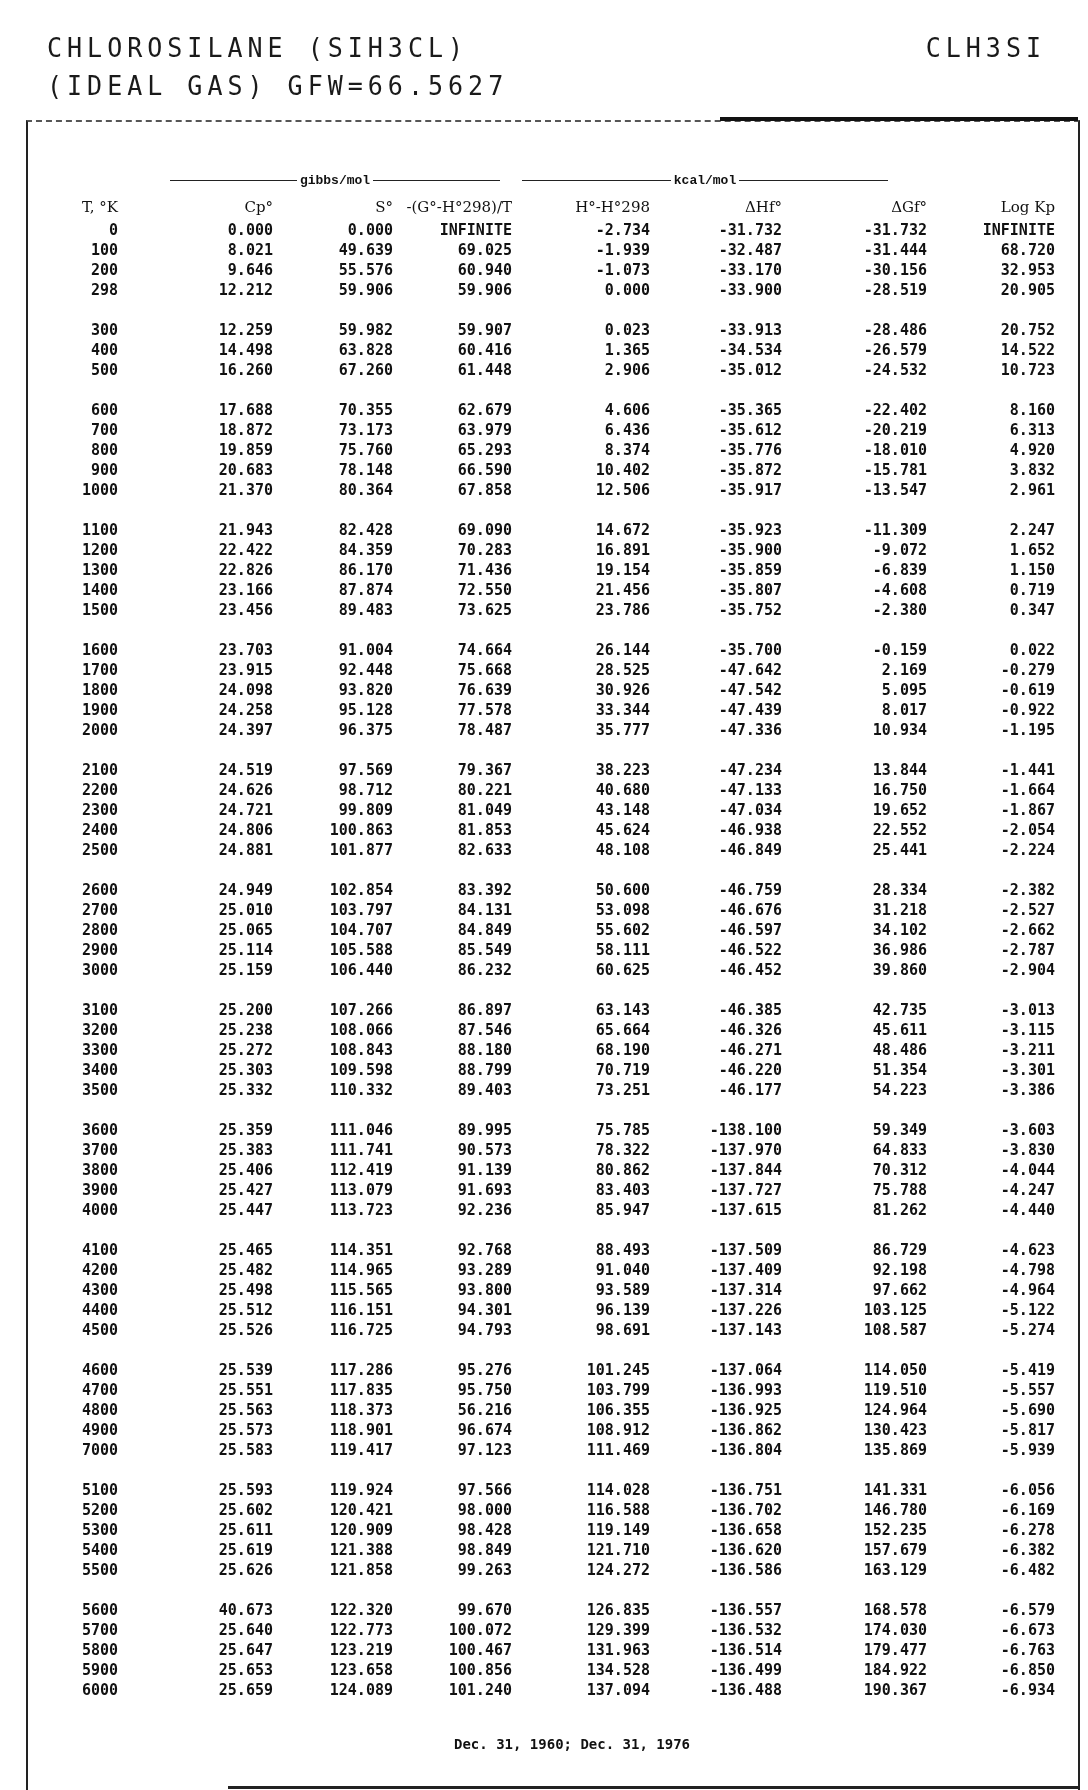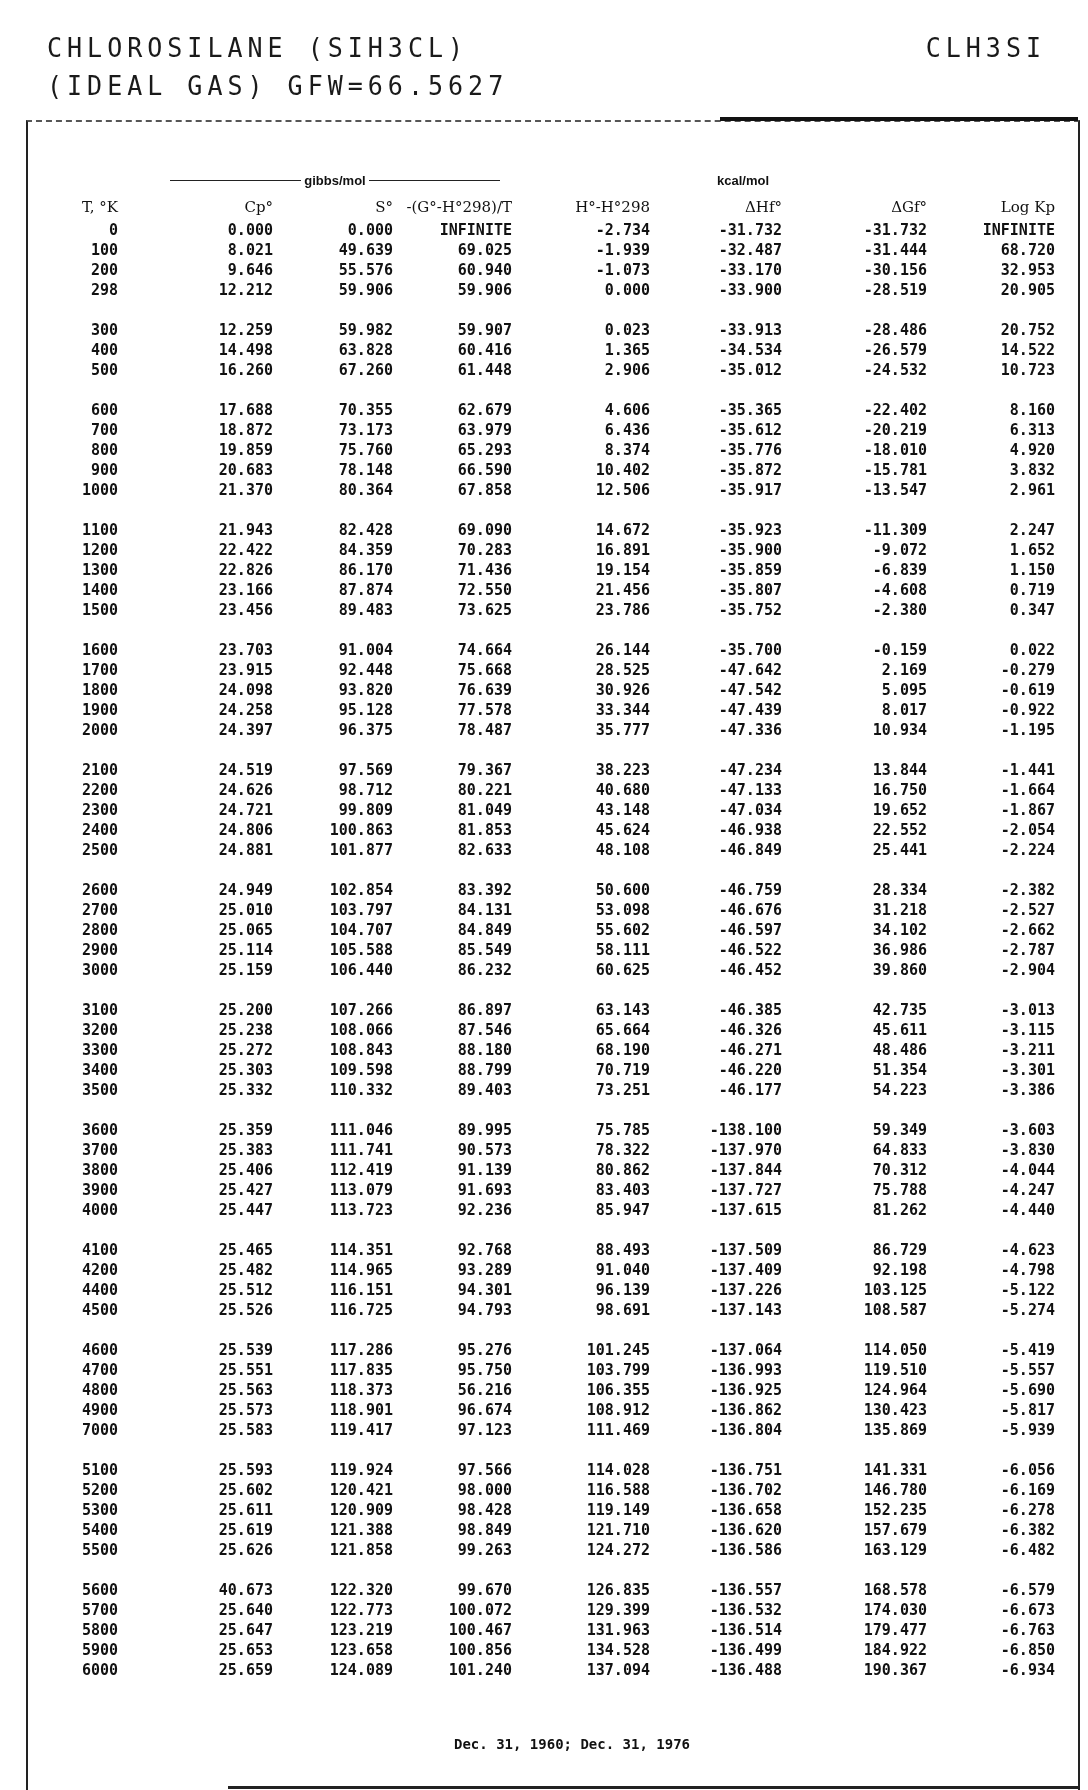--- a/index.html
+++ b/index.html
@@ -4,25 +4,25 @@
 <style>
   html, body { margin: 0; padding: 0; background: #ffffff; }
   body { width: 1088px; height: 1790px; position: relative; overflow: hidden; color: #111; }
   .hdr { position: absolute; font-family: "DejaVu Sans Mono", monospace; font-size: 25px; letter-spacing: 5px; color: #1a1a1a; transform: scaleY(1.05); }
   #title { left: 47px; top: 34px; }
   #subtitle { left: 47px; top: 72px; }
   #formula { right: 42px; top: 34px; }
   .frame { position: absolute; left: 26px; top: 120px; width: 1050px; height: 1680px; border-left: 2px solid #222; border-right: 2px solid #222; border-top: 2px dashed #555; }
   .topbar-heavy { position: absolute; left: 720px; top: 117px; width: 358px; height: 4px; background: #111; }
   .bottom-line { position: absolute; left: 228px; top: 1786px; width: 850px; height: 3px; background: #222; }
-  .unit-group { position: absolute; font-family: Liberation Sans, sans-serif; font-weight: bold; font-size: 13px; top: 172px; height: 16px; display: flex; align-items: center; text-align: center; }
+  .unit-group { position: absolute; font-family: Liberation Mono, monospace; font-weight: bold; font-size: 13px; top: 172px; height: 16px; display: flex; align-items: center; text-align: center; }
   .unit-group .line { flex: 1; height: 0; border-top: 1.5px solid #222; }
   .unit-group .lbl { padding: 0 3px; }
   #gibbs-group { left: 170px; width: 330px; }
-  #kcal-group { left: 560px; width: 366px; flex-direction: column; }
+  #kcal-group { left: 522px; width: 366px; }
   table { position: absolute; left: 38px; top: 196px; border-collapse: collapse; font-family: "DejaVu Sans Mono", monospace; font-weight: bold; font-size: 15px; }
   th { font-family: "DejaVu Serif", serif; font-weight: normal; font-size: 15px; padding: 0 0 2px 0; height: 22px; }
   td { padding: 0; height: 20px; line-height: 20px; white-space: pre; text-align: right; }
   td.c0, th.c0 { width: 80px; }
   td.c1, th.c1 { width: 155px; }
   td.c2, th.c2 { width: 120px; }
   td.c3, th.c3 { width: 119px; }
   td.c4, th.c4 { width: 138px; }
   td.c5, th.c5 { width: 132px; }
   td.c6, th.c6 { width: 145px; }
@@ -529,20 +529,30 @@
         <td class="c0">4200</td>
         <td class="c1">25.482</td>
         <td class="c2">114.965</td>
         <td class="c3">93.289</td>
         <td class="c4">91.040</td>
         <td class="c5">-137.409</td>
         <td class="c6">92.198</td>
         <td class="c7">-4.798</td>
       </tr>
       <tr>
+        <td class="c0">4300</td>
+        <td class="c1">25.498</td>
+        <td class="c2">115.565</td>
+        <td class="c3">93.800</td>
+        <td class="c4">93.589</td>
+        <td class="c5">-137.314</td>
+        <td class="c6">97.662</td>
+        <td class="c7">-4.964</td>
+      </tr>
+      <tr>
         <td class="c0">4400</td>
         <td class="c1">25.512</td>
         <td class="c2">116.151</td>
         <td class="c3">94.301</td>
         <td class="c4">96.139</td>
         <td class="c5">-137.226</td>
         <td class="c6">103.125</td>
         <td class="c7">-5.122</td>
       </tr>
       <tr>

